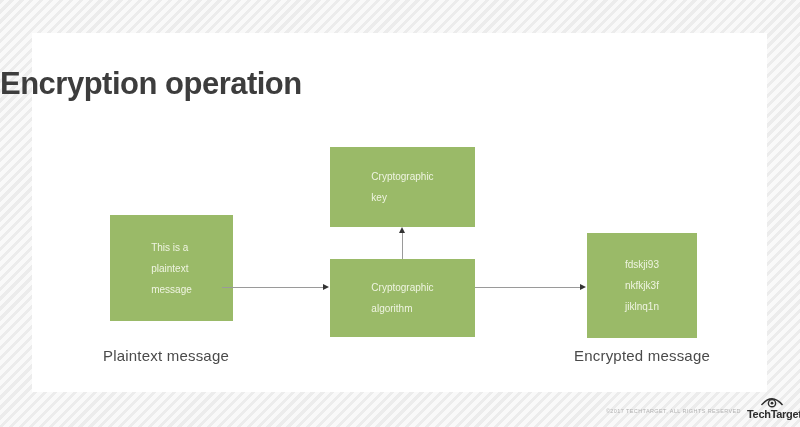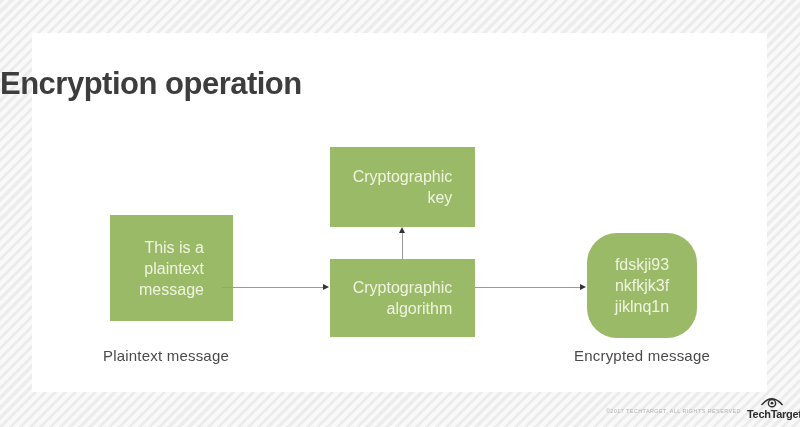--- a/index.html
+++ b/index.html
@@ -37,29 +37,29 @@
     letter-spacing: -0.5px;
     color: var(--title-text, #3d3d3d);
   }
   .green-box {
     position: absolute;
     background: var(--box-green, #9aba68);
     color: var(--box-text, #eff4e1);
     display: flex;
     align-items: center;
     justify-content: center;
-    text-align: right;
-    font-size: 16px;
+    text-align: left;
+    font-size: 10px;
     line-height: 21px;
     white-space: pre-line;
   }
   .box-plaintext { left: 110px; top: 215px; width: 123px; height: 106px; }
   .box-key       { left: 330px; top: 147px; width: 145px; height: 80px;  }
   .box-algorithm { left: 330px; top: 259px; width: 145px; height: 78px;  }
-  .box-encrypted { left: 587px; top: 233px; width: 110px; height: 105px; border-radius: 30px; }
+  .box-encrypted { left: 587px; top: 233px; width: 110px; height: 105px; }
   .caption {
     position: absolute;
     top: 347px;
     font-size: 15px;
     color: var(--label-text, #4a4a4a);
     text-align: center;
     letter-spacing: 0.2px;
   }
   .caption-plaintext { left: 96px;  width: 140px; }
   .caption-encrypted { left: 572px; width: 140px; }

